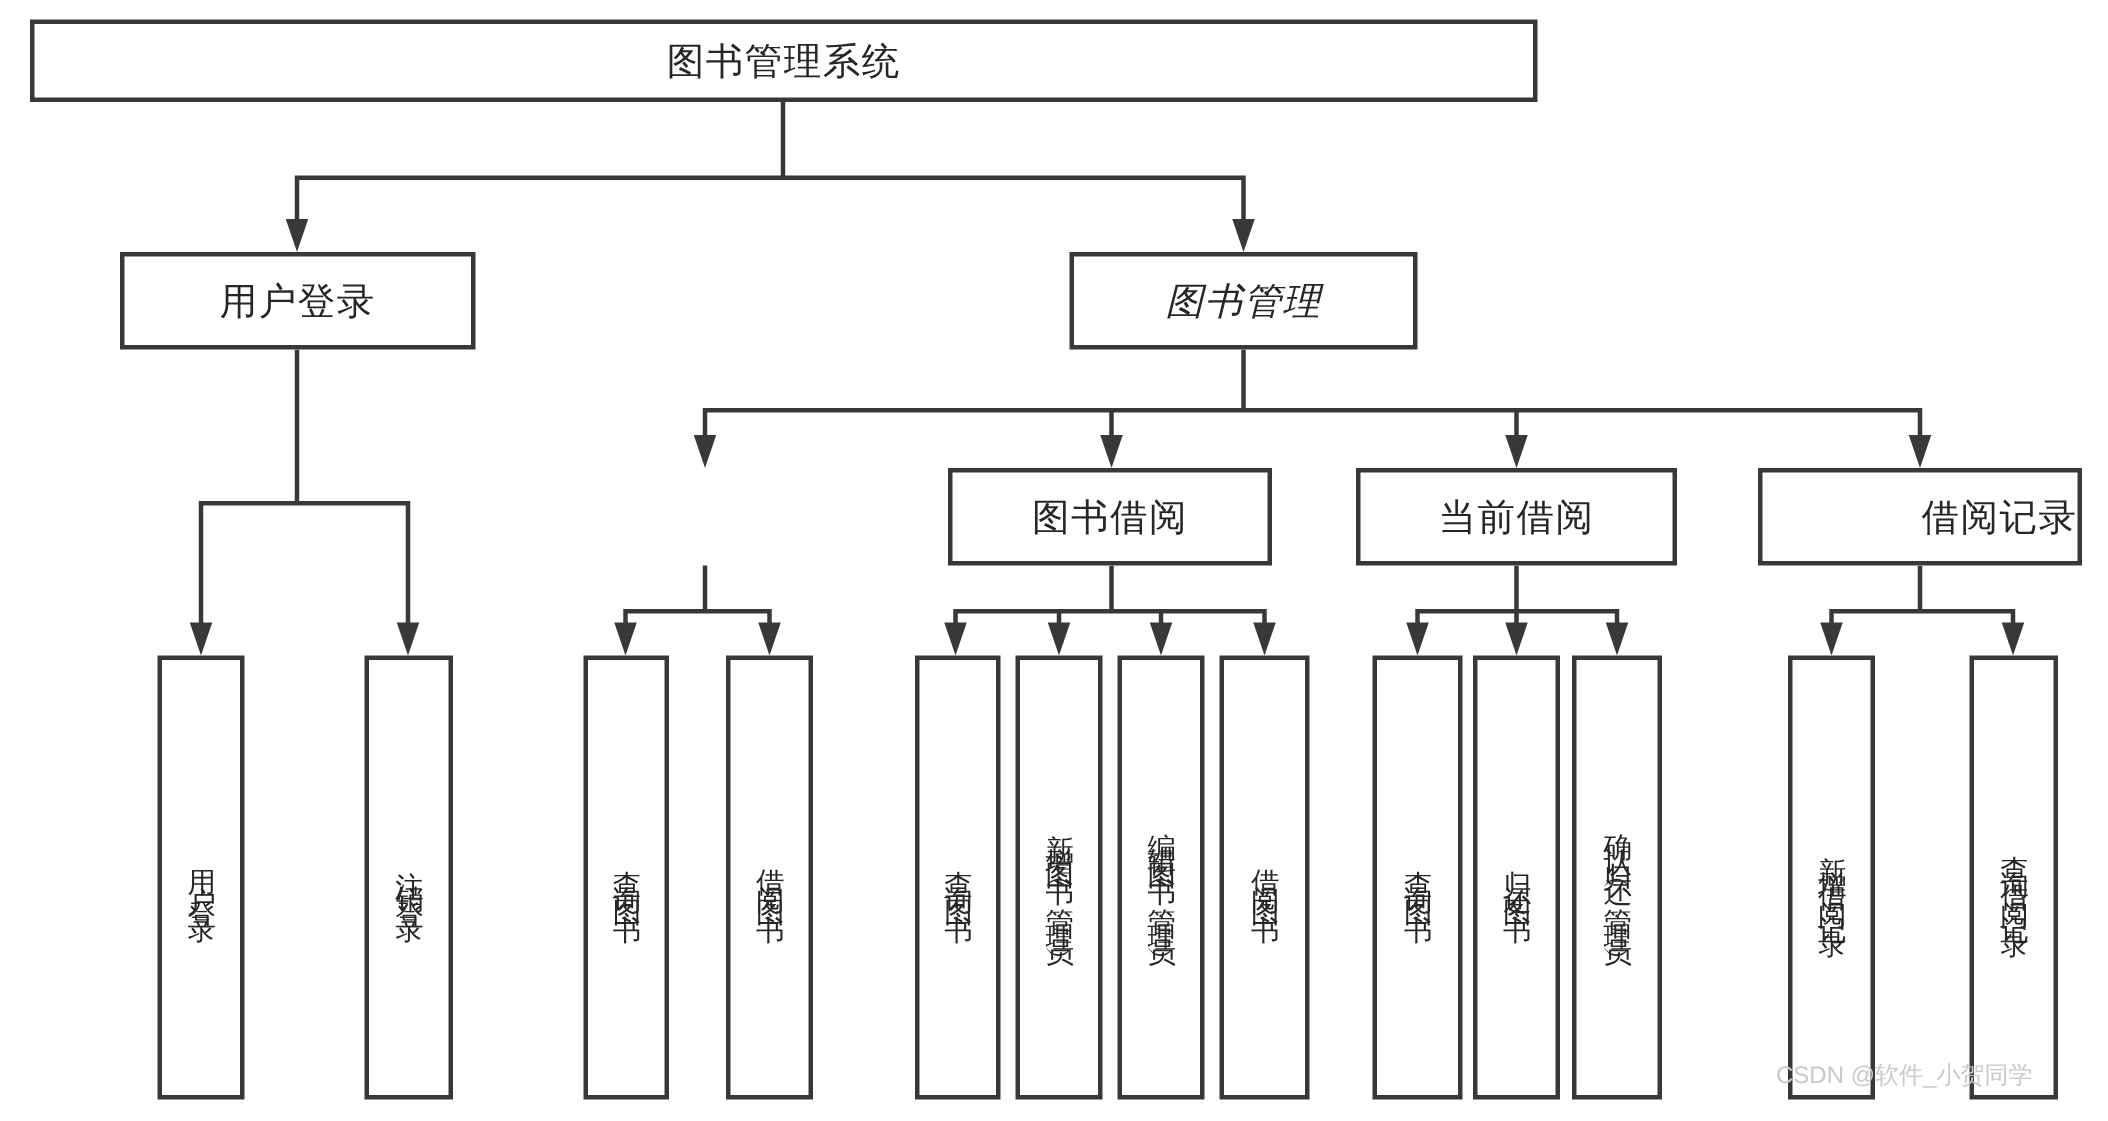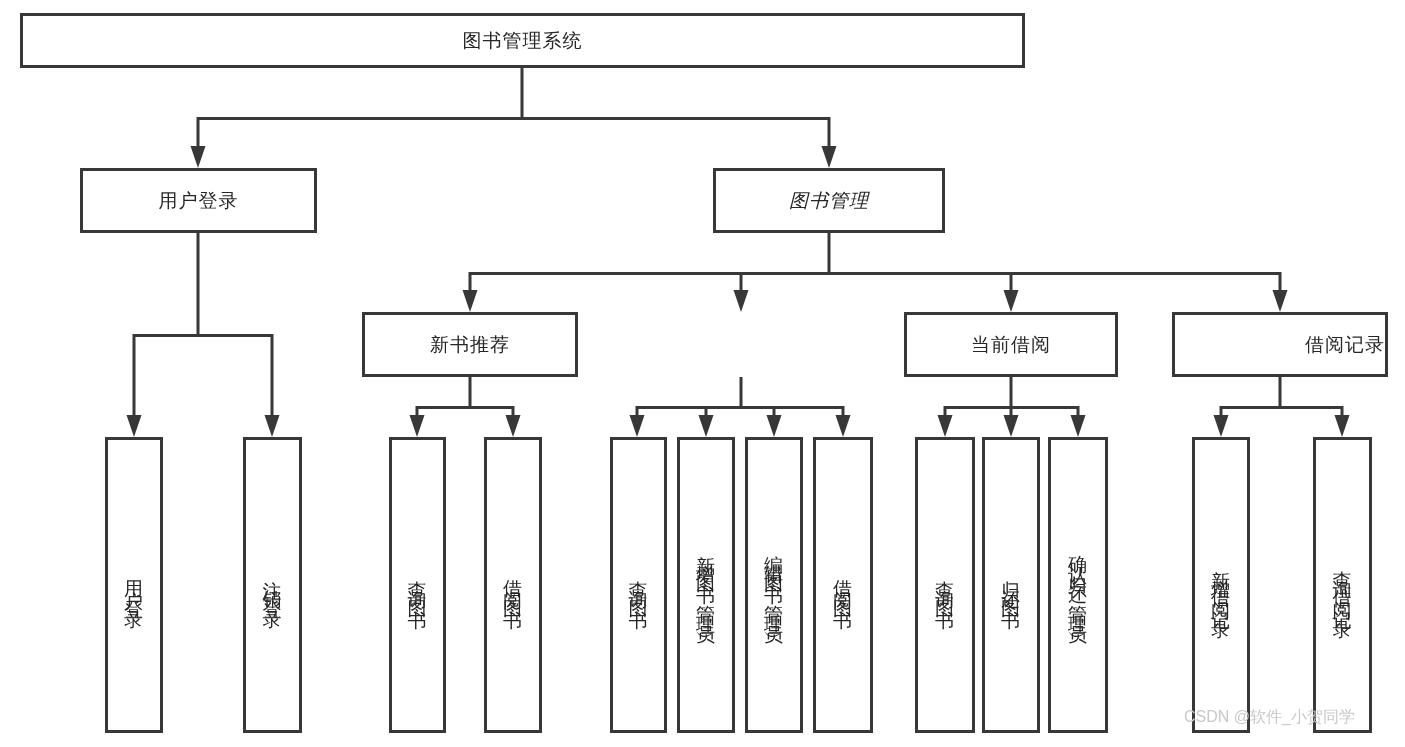--- a/index.html
+++ b/index.html
@@ -27,21 +27,21 @@
     position: absolute;
     box-sizing: border-box;
     border: 3px solid #383838;
     background: #ffffff;
     display: flex;
     align-items: center;
     justify-content: center;
     color: #262626;
   }
   .hnode span {
-    font-size: 19px;
+    font-size: 25px;
     letter-spacing: 1px;
     white-space: nowrap;
   }
   .vnode span {
     writing-mode: vertical-lr;
     text-orientation: mixed;
     font-size: 19px;
     letter-spacing: 10px;
     line-height: 1;
   }
@@ -107,22 +107,22 @@
     <span>图书管理系统</span>
   </div>
 
   <div class="node hnode" style="left:80px; top:168px; width:237px; height:65px;">
     <span>用户登录</span>
   </div>
   <div class="node hnode" style="left:713px; top:168px; width:232px; height:65px;font-style:italic;">
     <span>图书管理</span>
   </div>
 
-  <div class="node hnode" style="left:362px; top:312px; width:216px; height:65px;">
-    <span>新书推荐</span>
+  <div class="node hnode" style="left:632px; top:312px; width:216px; height:65px;">
+    <span>图书借阅</span>
   </div>
   <div class="node hnode" style="left:904px; top:312px; width:214px; height:65px;">
     <span>当前借阅</span>
   </div>
   <div class="node hnode" style="left:1172px; top:312px; width:216px; height:65px;justify-content:flex-end;">
     <span>借阅记录</span>
   </div>
 
   <div class="node vnode" style="left:105px; top:437px; width:58px; height:296px;">
     <span>用户登录</span>

